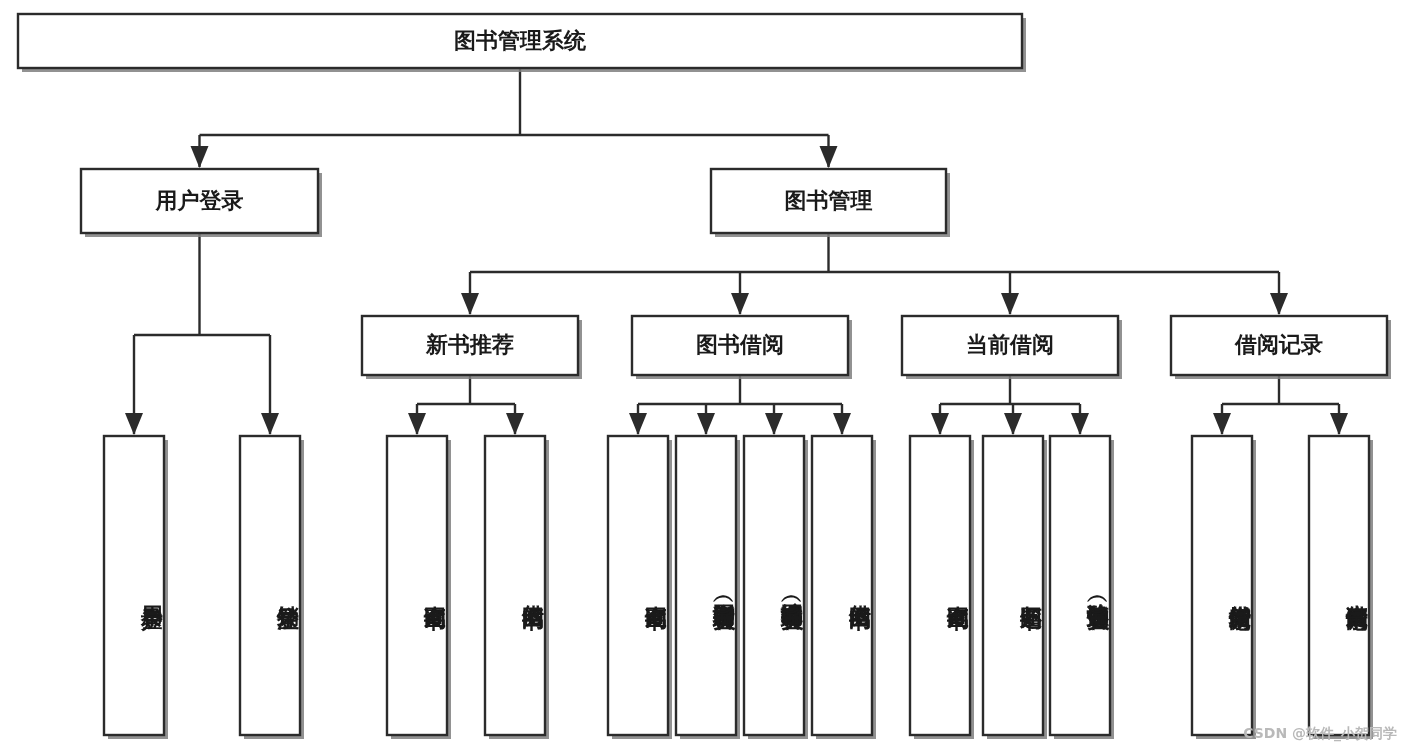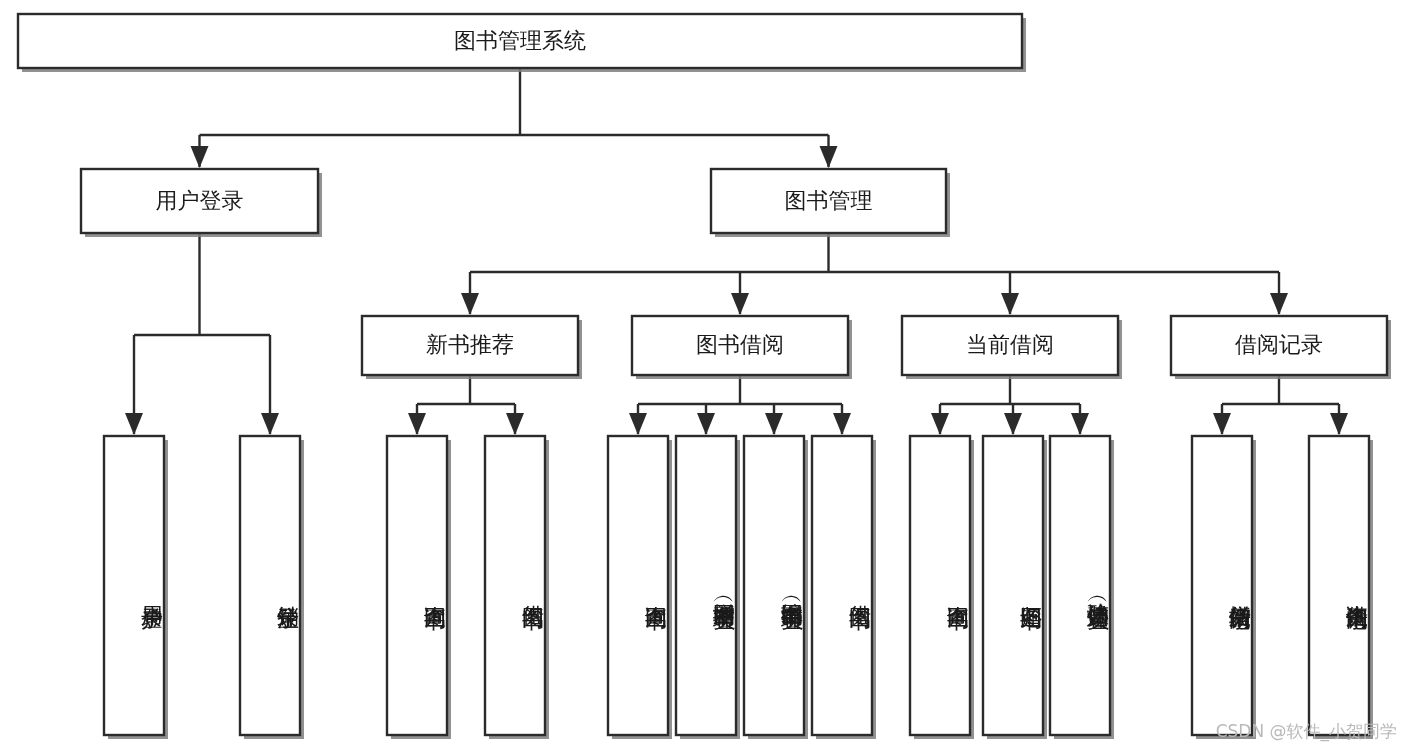--- a/index.html
+++ b/index.html
@@ -11,20 +11,21 @@
     width: 1405px;
     height: 747px;
     font-family: "Liberation Sans", "DejaVu Sans", sans-serif;
     overflow: hidden;
   }
   #diagram-root {
     position: relative;
     width: 1405px;
     height: 747px;
     background: #ffffff;
+    font-weight: bold;
   }
   svg#diagram-svg {
     position: absolute;
     top: 0;
     left: 0;
     width: 1405px;
     height: 747px;
     display: block;
   }
   .node-rect {
@@ -66,21 +67,21 @@
     align-items: flex-start;
     justify-content: center;
     white-space: nowrap;
     pointer-events: none;
   }
   #watermark {
     position: absolute;
     right: 8px;
     bottom: 4px;
     font-family: "DejaVu Sans", sans-serif;
-    font-size: 17px;
+    font-size: 14px;
     color: #b9b9b9;
     white-space: nowrap;
     user-select: none;
   }
 </style>
 </head>
 <body>
 
 <div id="diagram-root">
 

